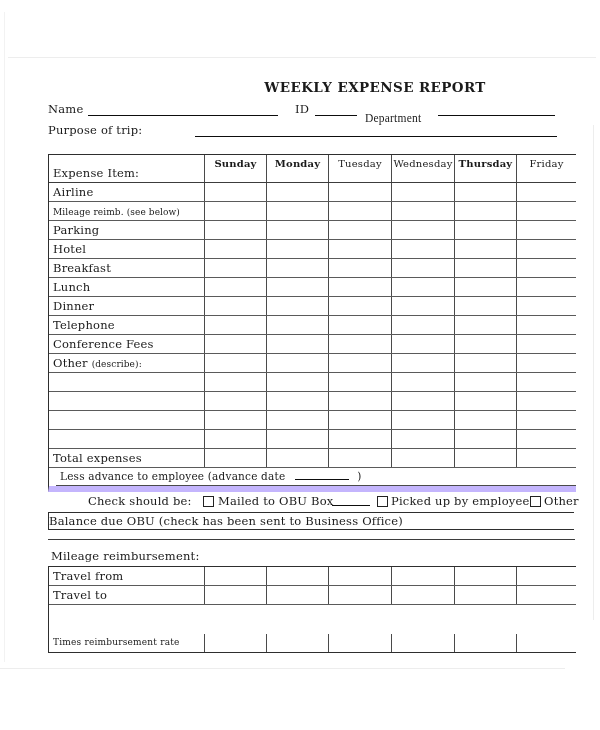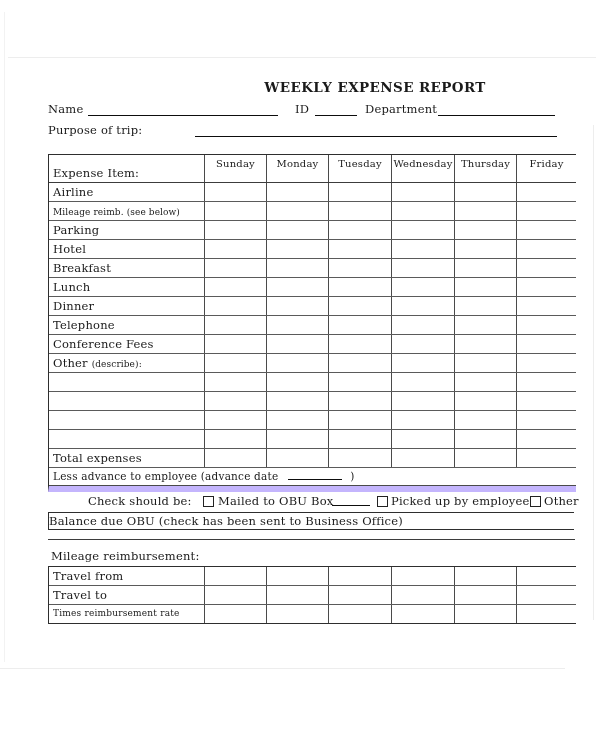--- a/index.html
+++ b/index.html
@@ -17,63 +17,63 @@
   .fline{position:absolute;border-bottom:1px solid #0d0d0d;height:13px;}
   
   .etable{position:absolute;left:48px;top:154px;width:527px;
     border-top:1px solid #2e2e2e;border-left:1px solid #2e2e2e;border-bottom:6px solid #c4b5fd;}
   .hrow{display:flex;height:28px;border-bottom:1px solid #3c3c3c;box-sizing:border-box;}
   .trow{display:flex;height:19px;border-bottom:1px solid #5a5a5a;box-sizing:border-box;}
   .lc{width:156px;box-sizing:border-box;border-right:1px solid #4a4a4a;
     font-size:11.5px;padding-left:4px;line-height:18px;white-space:nowrap;overflow:hidden;}
   .corner{display:flex;align-items:flex-end;padding-bottom:2px;line-height:13px;}
   .dc{box-sizing:border-box;border-right:1px solid #4a4a4a;}
-  .dc.c1,.dc.c2,.dc.c5{width:62px;}
+  .dc.c1,.dc.c2,.dc.c5{width:62px;font-weight:bold;}
   .dc.c3,.dc.c4{width:63px;}
   .dc.c6{width:59px;border-right:none;}
   .dhead{font-size:10px;text-align:center;padding-top:3px;line-height:11px;}
   .sm{font-size:9px;letter-spacing:.1px;}
   .fullrow{height:18px;box-sizing:border-box;border-bottom:1px solid #4a4a4a;
-    font-size:11.5px;padding-left:4px;line-height:17px;white-space:nowrap;}
+    font-size:11.5px;padding-left:4px;line-height:17px;white-space:nowrap;margin-left:7px;}
   .fullrow.small{font-size:10.5px;}
   .fullrow.last{border-bottom:none;height:17px;line-height:16px;}
   .advline{display:inline-block;width:54px;border-bottom:1px solid #0d0d0d;height:10px;margin:0 8px 0 10px;}
   
   .checkrow{position:absolute;left:48px;top:493px;width:552px;height:20px;font-size:11.5px;}
   .cbx{position:absolute;top:3px;width:9px;height:9px;border:1px solid #222;background:#fff;}
   .copt{position:absolute;top:1px;white-space:nowrap;}
   
   .obubox{position:absolute;left:48px;top:512px;width:526px;height:18px;box-sizing:border-box;
     border:1px solid #2e2e2e;border-right:none;font-size:11.5px;line-height:16px;white-space:nowrap;}
   .sepline{position:absolute;left:48px;top:539px;width:527px;height:1px;background:#3d3d3d;}
   .mhead{position:absolute;left:51px;top:549px;font-size:11.5px;}
   
   .mtable{position:absolute;left:48px;top:566px;width:527px;
     border-top:1px solid #2e2e2e;border-left:1px solid #2e2e2e;border-bottom:1px solid #2e2e2e;}
   .mtable .trow{height:19px;justify-content:center;}
-  .mtable .trow.lastm{height:18px;border-bottom:none;}
+  .mtable .trow.lastm{height:18px;border-bottom:none;margin-top:29px;}
   .mtable .lc.smcell{font-size:9px;line-height:17px;}
 </style>
 </head>
 <body>
 
 <div class="page">
 
   <div class="edge" style="left:8px;top:57px;width:588px;height:1px;"></div>
   <div class="edge" style="left:4px;top:12px;width:1px;height:650px;background:#f2f2f2;"></div>
   <div class="edge" style="left:593px;top:125px;width:1px;height:495px;"></div>
   <div class="edge" style="left:0px;top:668px;width:565px;height:1px;"></div>
 
   <div class="title">WEEKLY EXPENSE REPORT</div>
 
   <span class="lbl" style="left:48px;top:102px;">Name</span>
   <span class="fline" style="left:88px;top:102px;width:190px;"></span>
   <span class="lbl" style="left:295px;top:102px;">ID</span>
   <span class="fline" style="left:315px;top:102px;width:42px;"></span>
-  <span class="lbl" style="left:365px;top:102px;">Department</span>
+  <span class="lbl" style="left:365px;top:112px;font-family:Liberation Serif, serif;">Department</span>
   <span class="fline" style="left:438px;top:102px;width:117px;"></span>
 
   <span class="lbl" style="left:48px;top:123px;">Purpose of trip:</span>
   <span class="fline" style="left:195px;top:123px;width:362px;border-bottom-width:1.4px;"></span>
 
   <div class="etable">
     <div class="hrow">
       <div class="lc corner">
           <span>Expense Item:</span>
         </div>

